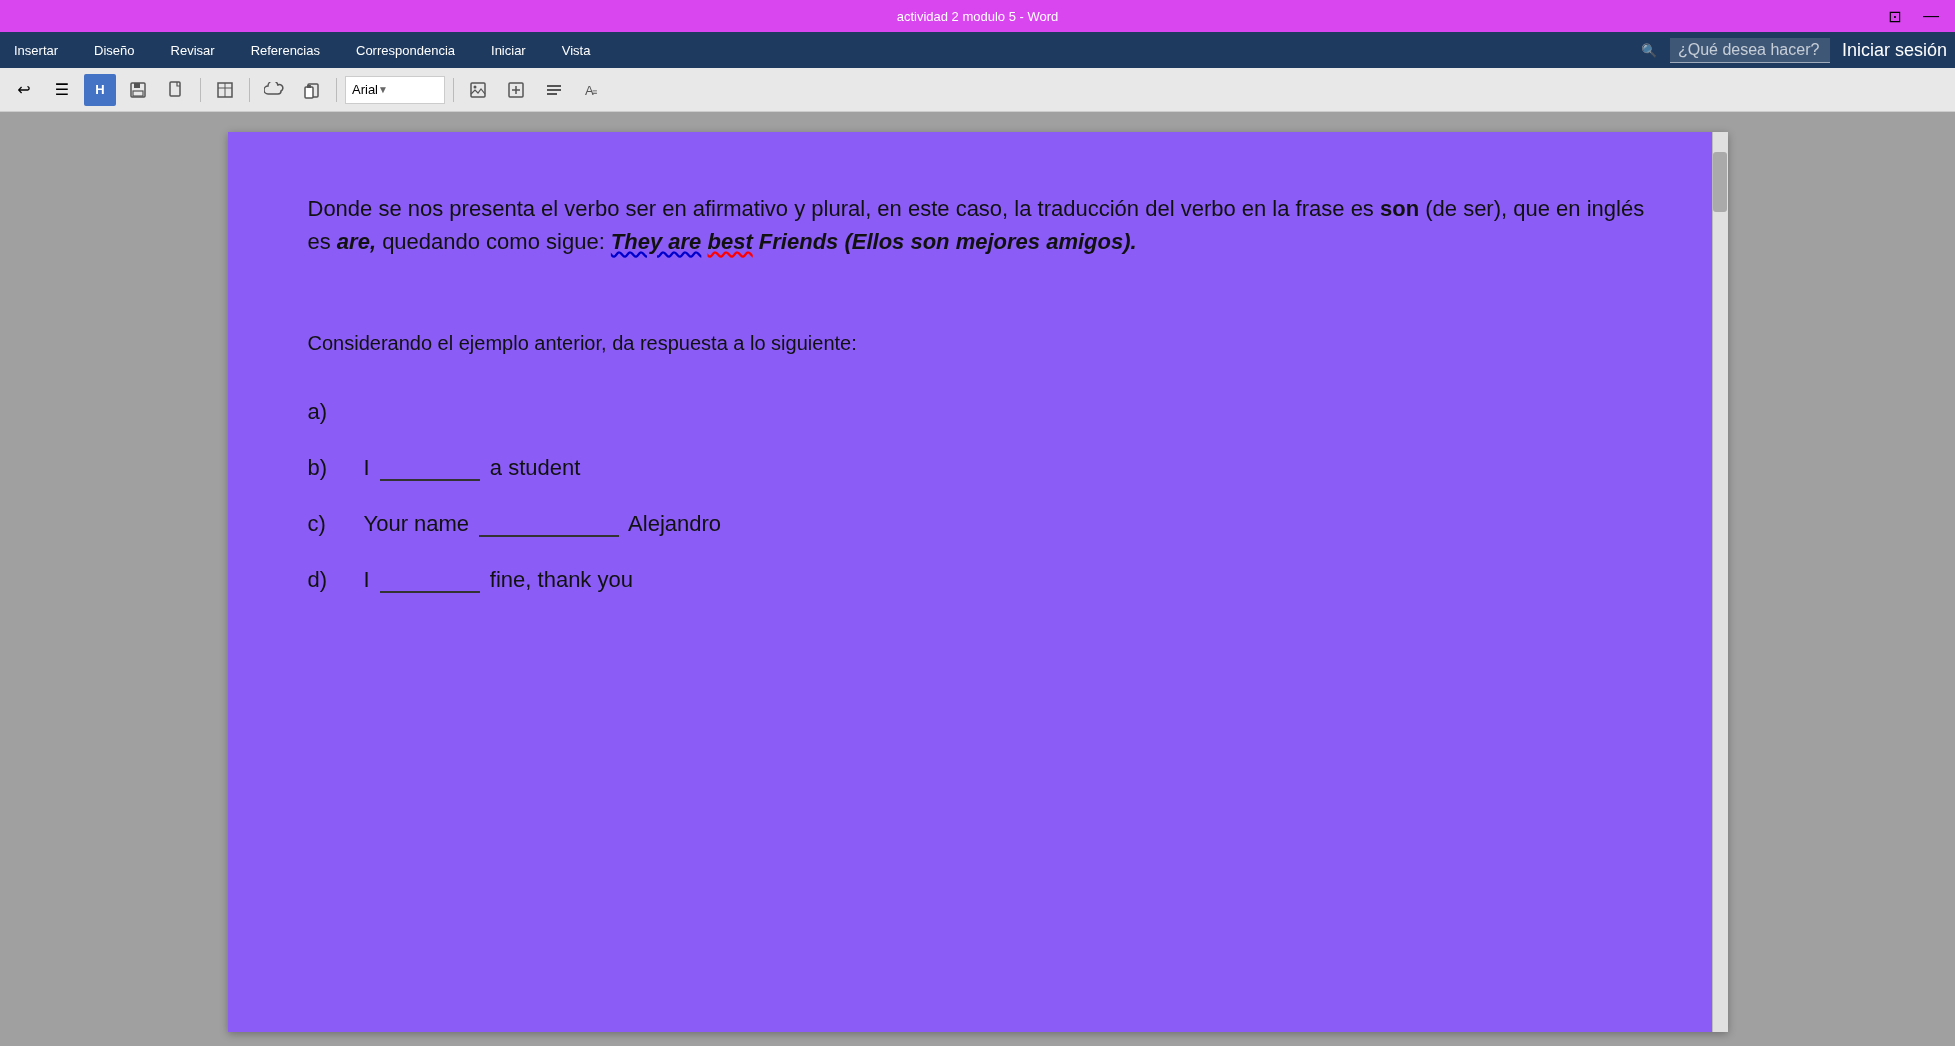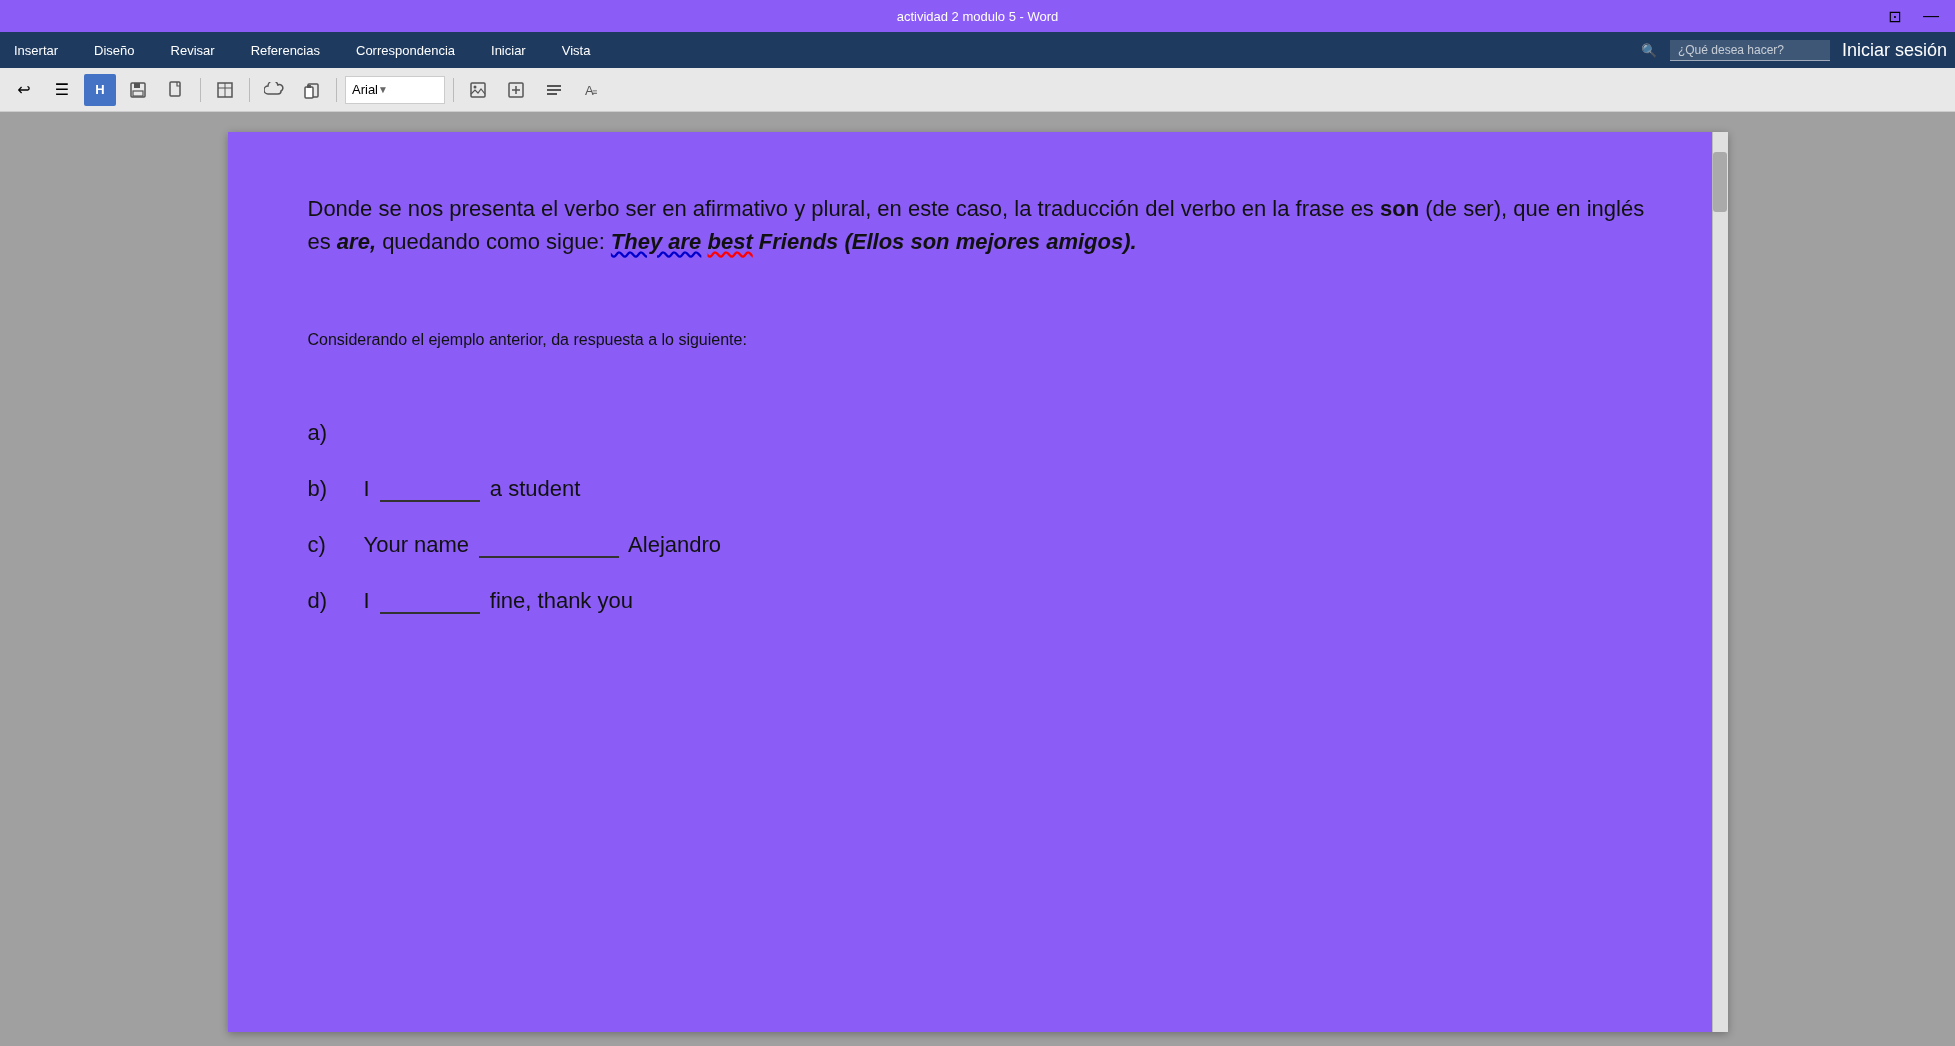--- a/index.html
+++ b/index.html
@@ -11,21 +11,21 @@
     body {
       width: 1955px;
       height: 1046px;
       overflow: hidden;
       font-family: Arial, sans-serif;
       background: #f0f0f0;
     }
 
     
     .title-bar {
-      background: #8b5cf6;
+      background: #d946ef;
       height: 32px;
       display: flex;
       align-items: center;
       justify-content: center;
       color: white;
       font-size: 13px;
       position: relative;
     }
 
     .title-bar-controls {
@@ -59,21 +59,21 @@
       align-items: center;
       gap: 12px;
     }
 
     .search-box {
       background: rgba(255,255,255,0.15);
       border: none;
       border-bottom: 1px solid rgba(255,255,255,0.5);
       color: white;
       padding: 3px 8px;
-      font-size: 12px;
+      font-size: 16px;
       width: 160px;
       outline: none;
     }
 
     .search-box::placeholder {
       color: rgba(255,255,255,0.7);
     }
 
     .iniciar-sesion {
       color: white;
@@ -156,23 +156,23 @@
     }
 
     .doc-text {
       font-size: 22px;
       line-height: 1.5;
       color: #111;
       margin-bottom: 30px;
     }
 
     .section-heading {
-      font-size: 16px;
+      font-size: 20px;
       color: #111;
-      margin-bottom: 48px;
+      margin-bottom: 21px;
       line-height: 1.5;
     }
 
     .exercise-list {
       list-style: none;
       padding: 0;
     }
 
     .exercise-item {
       font-size: 22px;

